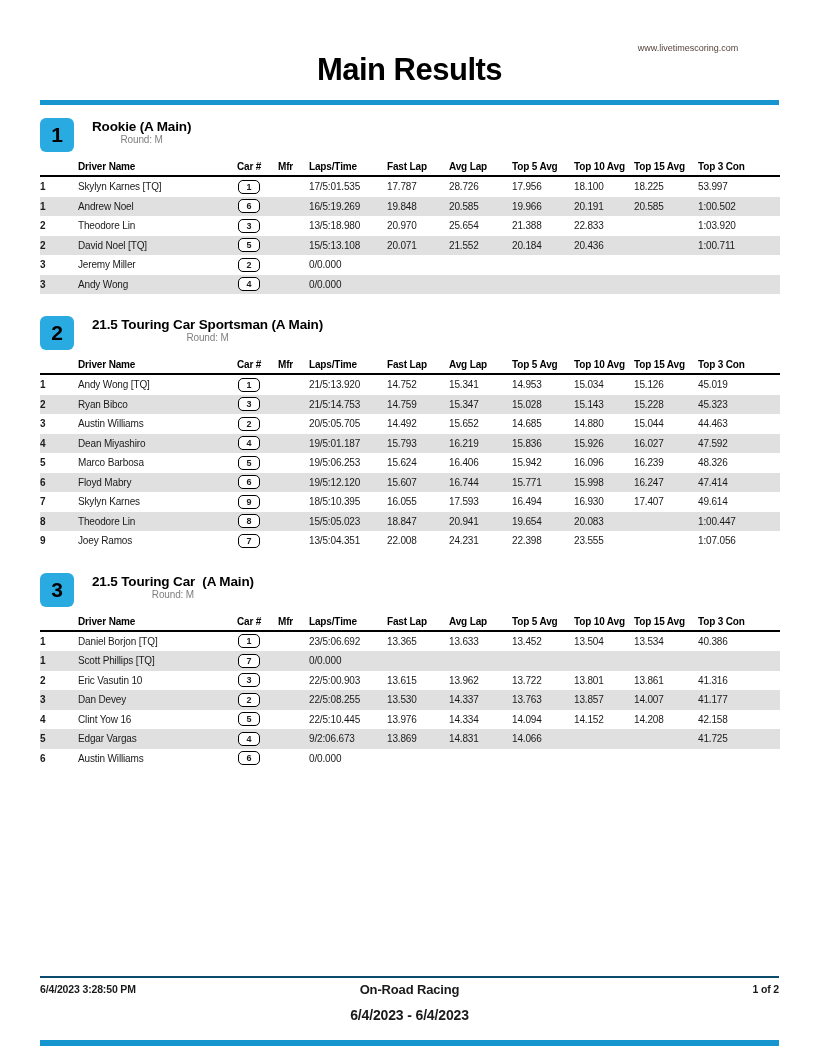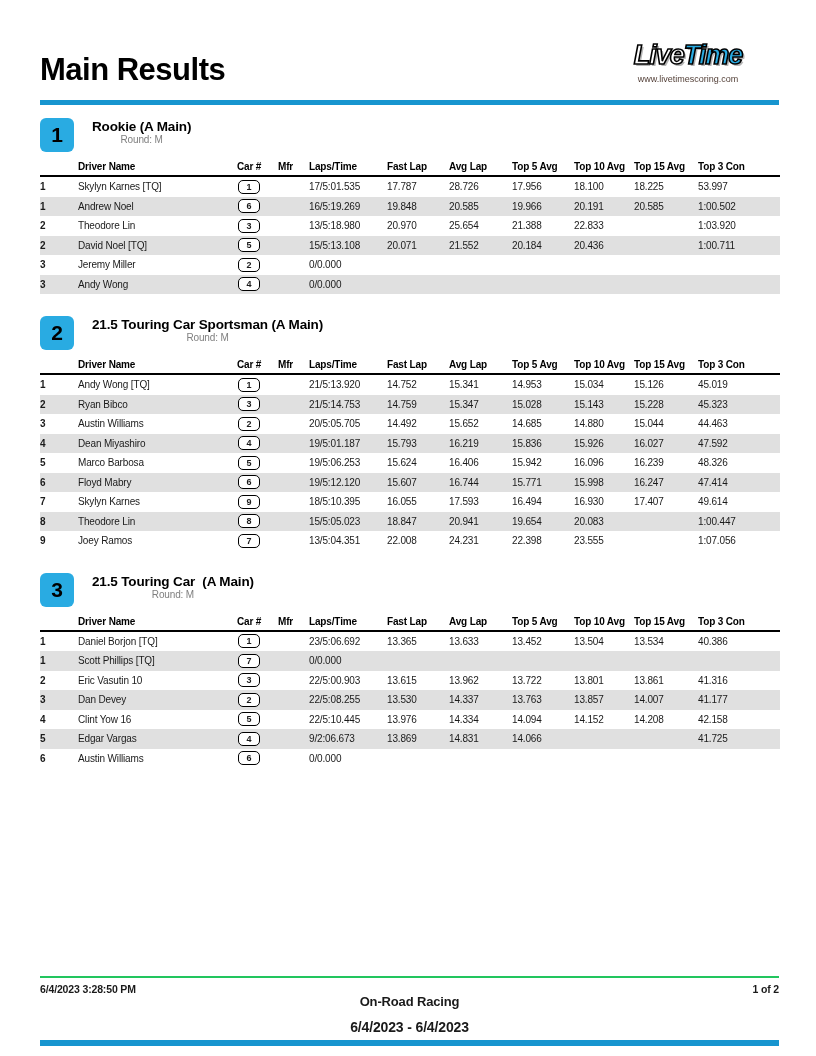--- a/index.html
+++ b/index.html
@@ -8,21 +8,21 @@
     background:#ffffff; overflow:hidden;
     font-family:"Liberation Sans", sans-serif; color:#1a1a1a;
     letter-spacing:-0.15px;
   }
   .content { position:relative; margin:0 37px 0 40px; }
 
   
   .report-header { position:relative; height:100px; }
   .report-title {
     position:absolute; left:0; right:0; top:52px;
-    text-align:left; font-size:31px; font-weight:bold; color:#000;
+    text-align:center; font-size:31px; font-weight:bold; color:#000;
     letter-spacing:-0.5px;
   }
   .logo-block { position:absolute; right:2px; top:40px; width:178px; text-align:center; }
   .logo {
     font-style:italic; font-weight:bold; font-size:27px; letter-spacing:-1px;
     white-space:nowrap; text-shadow:2px 2px 0 #b5b5b5;
   }
   .logo-live  { color:#ffffff; -webkit-text-stroke:1.6px #000; }
   .logo-time  { color:#29abe2; -webkit-text-stroke:1.6px #000; }
   .logo-url   { font-size:9px; color:#55423a; margin-top:3px; letter-spacing:0; }
@@ -60,39 +60,38 @@
   th.h-pos { width:38px; }
   .car-badge {
     display:inline-block; min-width:14px; padding:0 3px; margin-left:1px;
     border:1.5px solid #000; border-radius:5px; background:#fff;
     font-weight:bold; font-size:9px; line-height:12px; text-align:center;
   }
 
   
   .report-footer {
     position:absolute; left:40px; right:37px; top:976px;
-    border-top:2px solid #22c55e; padding-top:16px; font-size:10.5px; font-weight:bold;
+    border-top:2px solid #0c4a6e; padding-top:4px; font-size:10.5px; font-weight:bold;
   }
   .footer-left  { position:absolute; left:0; top:5px; }
   .footer-right { position:absolute; right:0; top:5px; }
   .footer-center { text-align:center; }
   .footer-center-title { font-size:13px; font-weight:bold; }
   .footer-center-sub   { font-size:14px; font-weight:bold; margin-top:10px; }
   .bottom-bar { position:absolute; left:40px; right:37px; top:1040px; height:6px; background:#1795cf; }
 </style>
 </head>
 <body>
 
 <div class="page">
   <div class="content">
 
     <div class="report-header">
       <div class="report-title">Main Results</div>
       <div class="logo-block">
-        <div class="logo"><span class="logo-live">Live</span><span class="logo-time">Time</span></div>
         <div class="logo-url">www.livetimescoring.com</div>
       </div>
     </div>
 
     <div class="accent-bar"></div>
 
     <div class="sections">
   <div class="race-section">
     <div class="section-head">
       <div class="section-badge">1</div>

